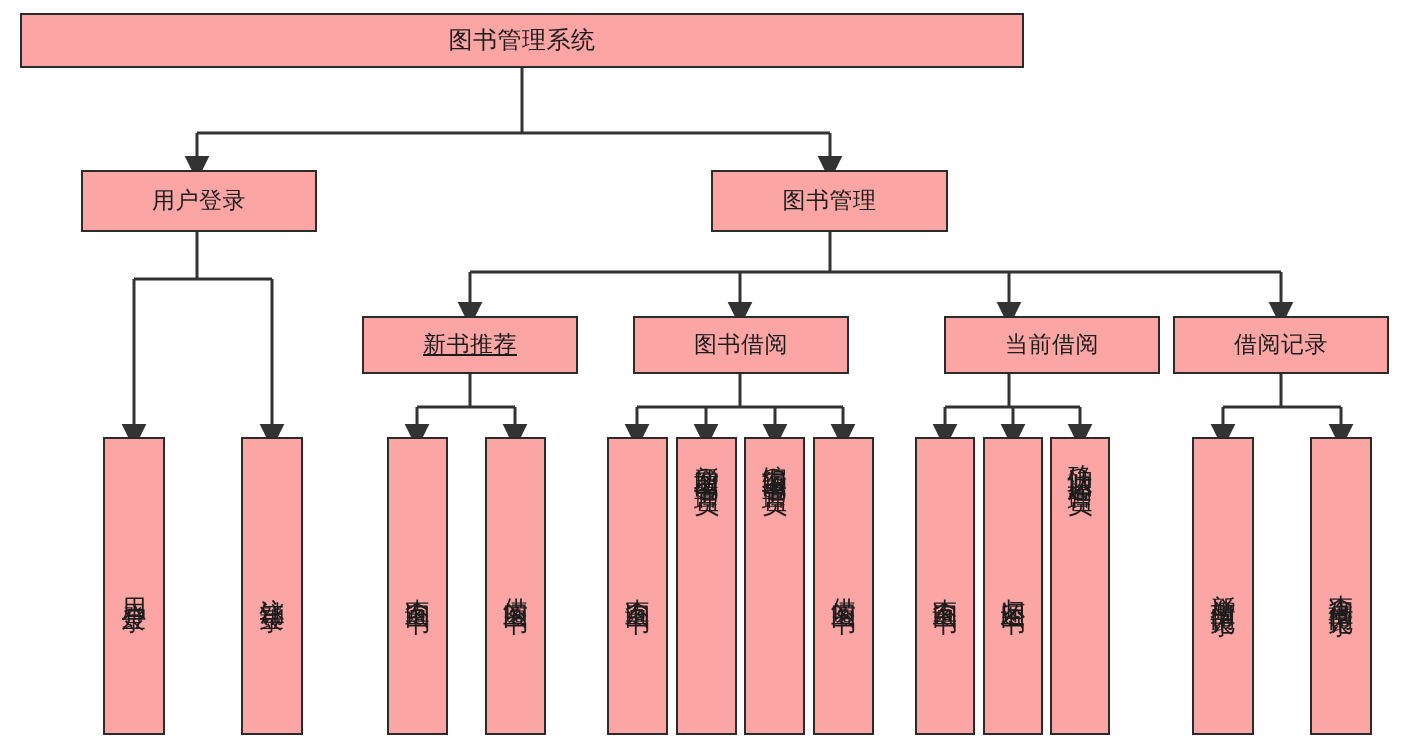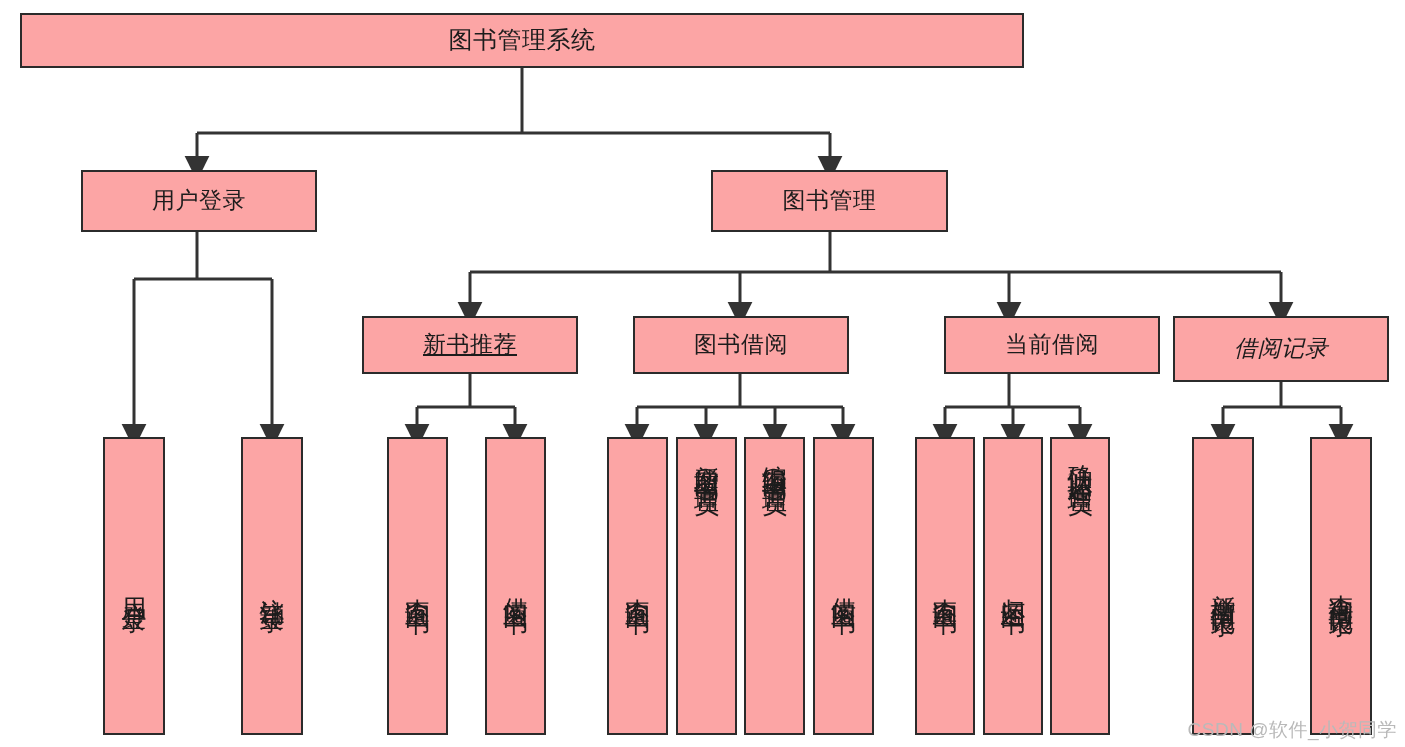--- a/index.html
+++ b/index.html
@@ -154,21 +154,21 @@
   </div>
 
   <div class="node horiz" id="node-book-borrow" style="left:633px; top:316px; width:216px; height:58px;align-items:center;">
     <span class="node-label">图书借阅</span>
   </div>
 
   <div class="node horiz" id="node-current-borrow" style="left:901px; top:316px; width:216px; height:58px;margin-left:43px;">
     <span class="node-label">当前借阅</span>
   </div>
 
-  <div class="node horiz" id="node-borrow-record" style="left:1173px; top:316px; width:216px; height:66px;font-style:italic;">
+  <div class="node horiz" id="node-borrow-record" style="left:1173px; top:316px; width:216px; height:58px;">
     <span class="node-label">借阅记录</span>
   </div>
 
   <div class="node vert centered" id="leaf-user-login" style="left:103px; top:437px; width:62px; height:298px;">
     <span class="node-label">用户登录</span>
   </div>
 
   <div class="node vert centered" id="leaf-logout-login" style="left:241px; top:437px; width:62px; height:298px;">
     <span class="node-label">注销登录</span>
   </div>
@@ -210,15 +210,14 @@
   </div>
 
   <div class="node vert centered" id="leaf-add-record" style="left:1192px; top:437px; width:62px; height:298px;">
     <span class="node-label">新增借阅记录</span>
   </div>
 
   <div class="node vert centered" id="leaf-query-record" style="left:1310px; top:437px; width:62px; height:298px;">
     <span class="node-label">查询借阅记录</span>
   </div>
 
-  <div id="watermark">CSDN @软件_小贺同学</div>
 
 </div>
 
 </body></html>

